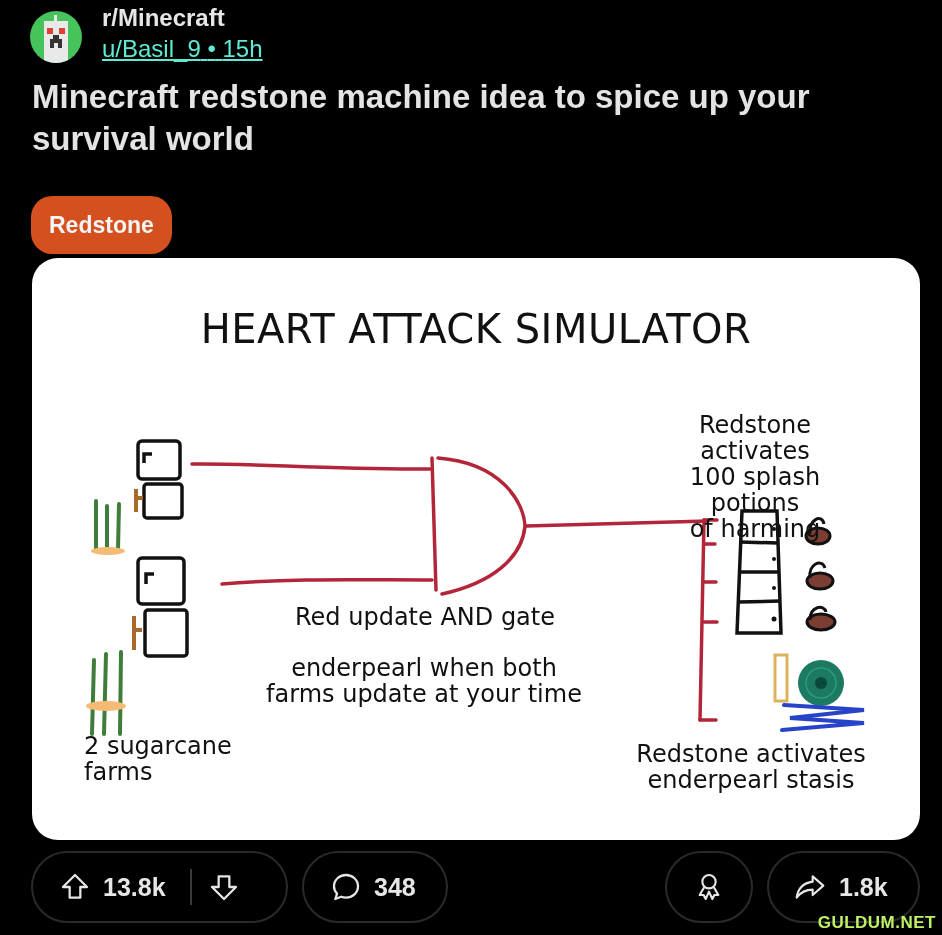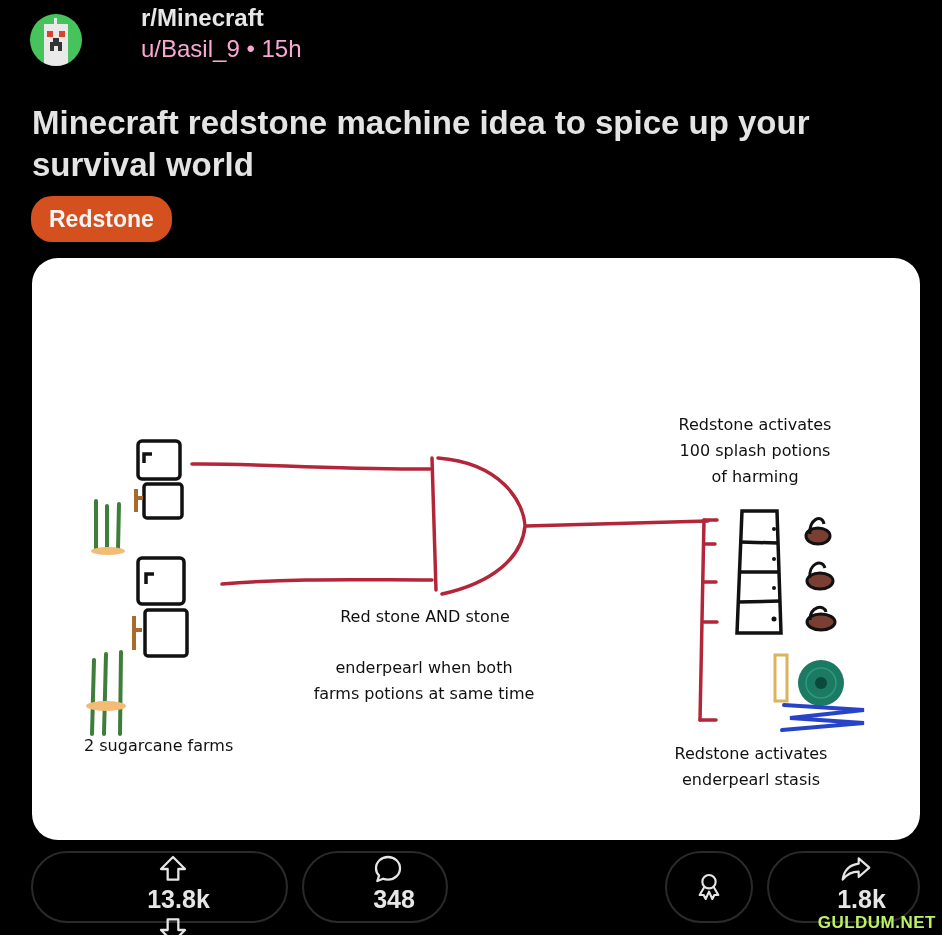--- a/index.html
+++ b/index.html
@@ -1,28 +1,28 @@
 <!DOCTYPE html>
 <html><head>
 <meta charset="utf-8">
 <style>
   html, body { margin: 0; padding: 0; background: #000; }
   body { width: 942px; height: 935px; position: relative; overflow: hidden; font-family: "Liberation Sans", "DejaVu Sans", sans-serif; color: #e8e8e8; }
-  .header { position: absolute; left: 30px; top: 4px; display: flex; align-items: flex-end; gap: 39px; }
+  .header { position: absolute; left: 30px; top: 4px; display: flex; align-items: center; }
   .avatar { width: 52px; height: 52px; border-radius: 50%; background: #46c35a; position: relative; overflow: hidden; margin-top: 4px; }
   .meta { margin-left: 20px; }
   .sub { font-size: 24px; font-weight: bold; color: #e6e6e6; line-height: 28px; }
-  .user { font-size: 24px; color: #f9a8d4; line-height: 34px; }
-  .title { position: absolute; left: 32px; top: 102px; width: 860px; font-size: 33px; font-weight: bold; line-height: 42px; color: #e4e4e4; }
-  .flair { position: absolute; left: 31px; top: 196px; height: 42px; padding: 2px 18px; border-radius: 21px; background: #d4501e; color: #f5f5f5; font-size: 23px; font-weight: bold; line-height: 42px; }
+  .user { font-size: 24px; color: #5eead4; line-height: 34px; text-decoration: underline; }
+  .title { position: absolute; left: 32px; top: 76px; width: 860px; font-size: 33px; font-weight: bold; line-height: 42px; color: #e4e4e4; }
+  .flair { position: absolute; left: 31px; top: 196px; height: 42px; padding: 8px 18px; border-radius: 21px; background: #d4501e; color: #f5f5f5; font-size: 23px; font-weight: bold; line-height: 42px; }
   .card { position: absolute; left: 32px; top: 258px; width: 888px; height: 582px; background: #fff; border-radius: 26px; overflow: hidden; }
   .card svg { position: absolute; left: 0; top: 0; }
-  .lbl { position: absolute; color: #111; font-family: "DejaVu Sans", sans-serif; font-size: 16px; line-height: 26px; text-align: center; }
+  .lbl { position: absolute; color: #111; font-family: "DejaVu Sans", sans-serif; font-size: 24px; line-height: 26px; text-align: center; }
   .ttl { position: absolute; left: 0; width: 888px; top: 48px; text-align: center; font-family: "DejaVu Sans", sans-serif; font-size: 40px; color: #111; letter-spacing: 0.5px; }
-  .pill { position: absolute; top: 851px; height: 72px; border: 2px solid #2a2a2a; border-radius: 38px; box-sizing: border-box; display: flex; align-items: center; color: #e6e6e6; font-size: 25px; font-weight: bold; flex-direction: column; }
+  .pill { position: absolute; top: 851px; height: 72px; border: 2px solid #2a2a2a; border-radius: 38px; box-sizing: border-box; display: flex; align-items: center; color: #e6e6e6; font-size: 25px; font-weight: bold; }
   .pill svg { display: block; }
   .divider { width: 2px; height: 36px; background: #3a3a3a; margin: 0 16px 0 24px; }
   .watermark { position: absolute; right: 6px; bottom: 2px; color: #bef264; font-size: 17px; font-weight: bold; letter-spacing: 0.5px; }
 </style>
 </head>
 <body>
 
 <div class="header">
   <div class="avatar">
     <svg width="52" height="52" viewBox="0 0 52 52">
@@ -101,30 +101,31 @@
     <g>
       <circle cx="789" cy="425" r="23" fill="#1d7a62"></circle>
       <circle cx="789" cy="425" r="15" fill="none" stroke="#2c9a80" stroke-width="1.5"></circle>
       <circle cx="789" cy="425" r="6" fill="#0b4a3a"></circle>
     </g>
     <g stroke="#2744c8" stroke-width="4" stroke-linecap="round" fill="none">
       <path d="M752 447 L832 452 L758 460 L832 465 L750 472"></path>
     </g>
   </svg>
 
+  <div class="ttl">HEART ATTACK SIMULATOR</div>
 
   <div class="lbl" style="left:618px; top:154px; width:210px;">
     <div>Redstone activates</div>
     <div>100 splash potions</div>
     <div>of harming</div>
   </div>
-  <div class="lbl" style="left:262px; top:346px; width:262px;">Red stone AND stone</div>
+  <div class="lbl" style="left:262px; top:346px; width:262px;">Red update AND gate</div>
   <div class="lbl" style="left:232px; top:397px; width:320px;">
     <div>enderpearl when both</div>
-    <div>farms potions at same time</div>
+    <div>farms update at your time</div>
   </div>
   <div class="lbl" style="left:52px; top:475px; width:210px; text-align:left;">2 sugarcane farms</div>
   <div class="lbl" style="left:604px; top:483px; width:230px;">
     <div>Redstone activates</div>
     <div>enderpearl stasis</div>
   </div>
 </div>
 
 <div class="pill" style="left:31px; width:257px; padding-left:26px;">
   <span>

